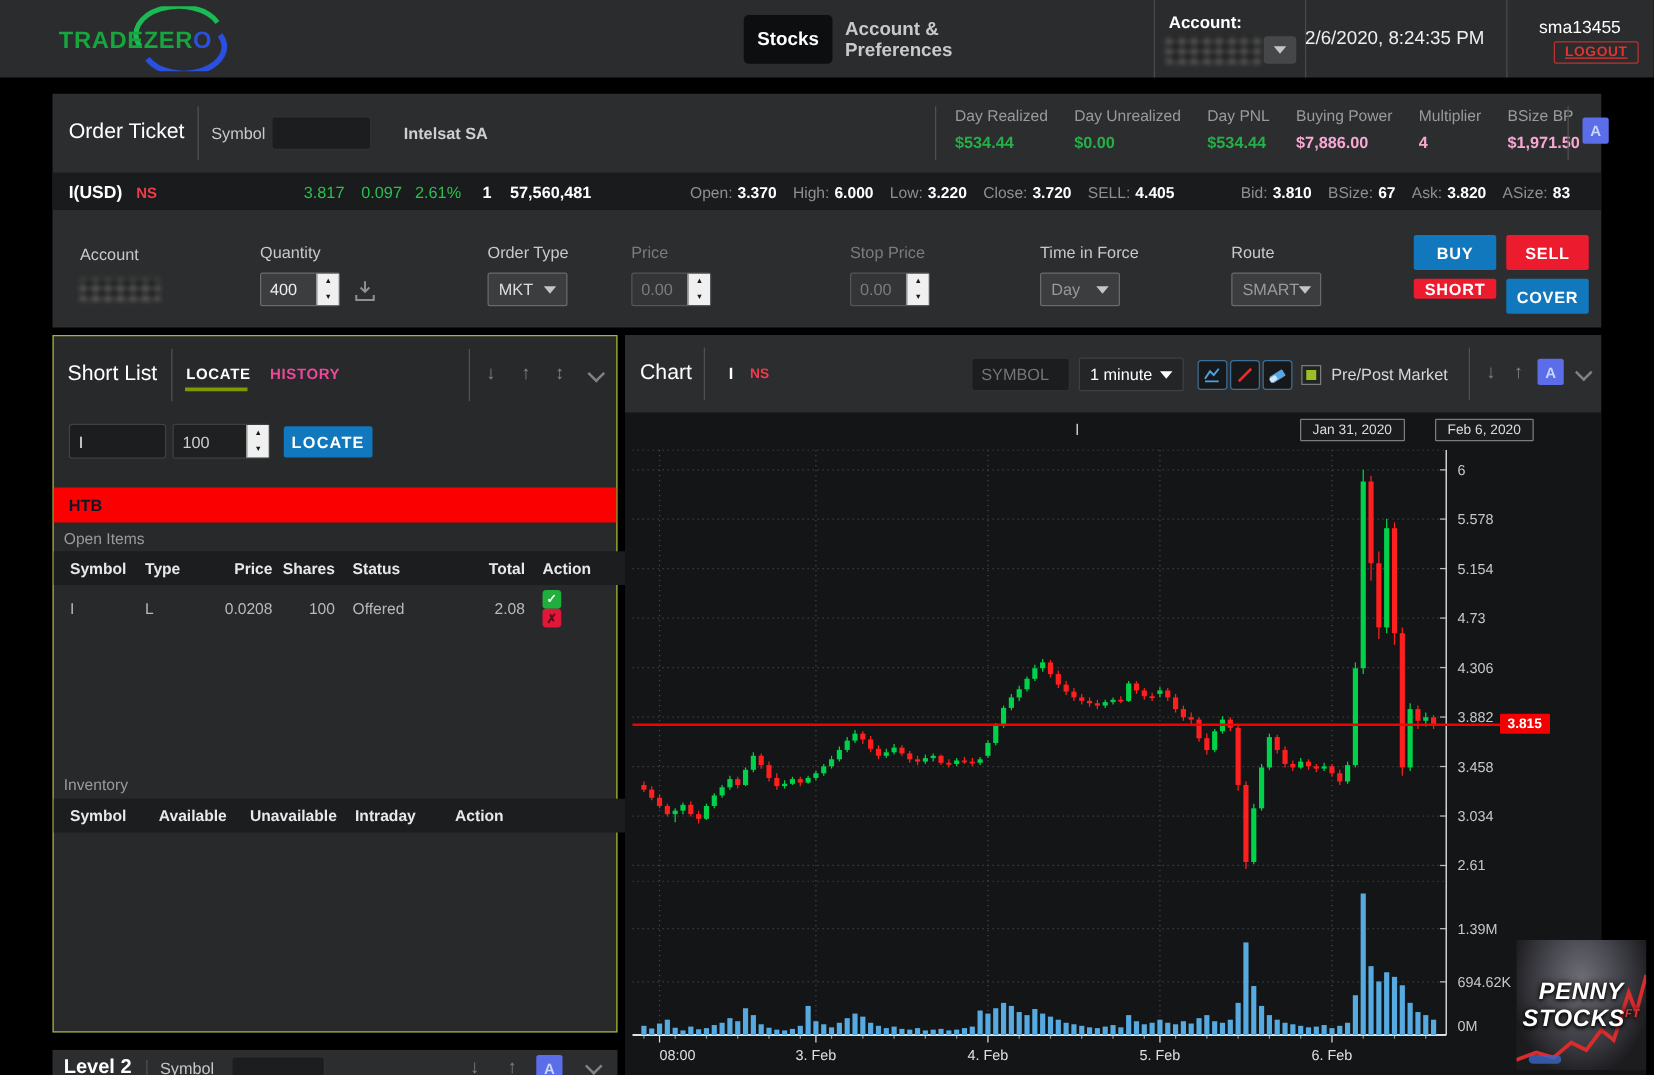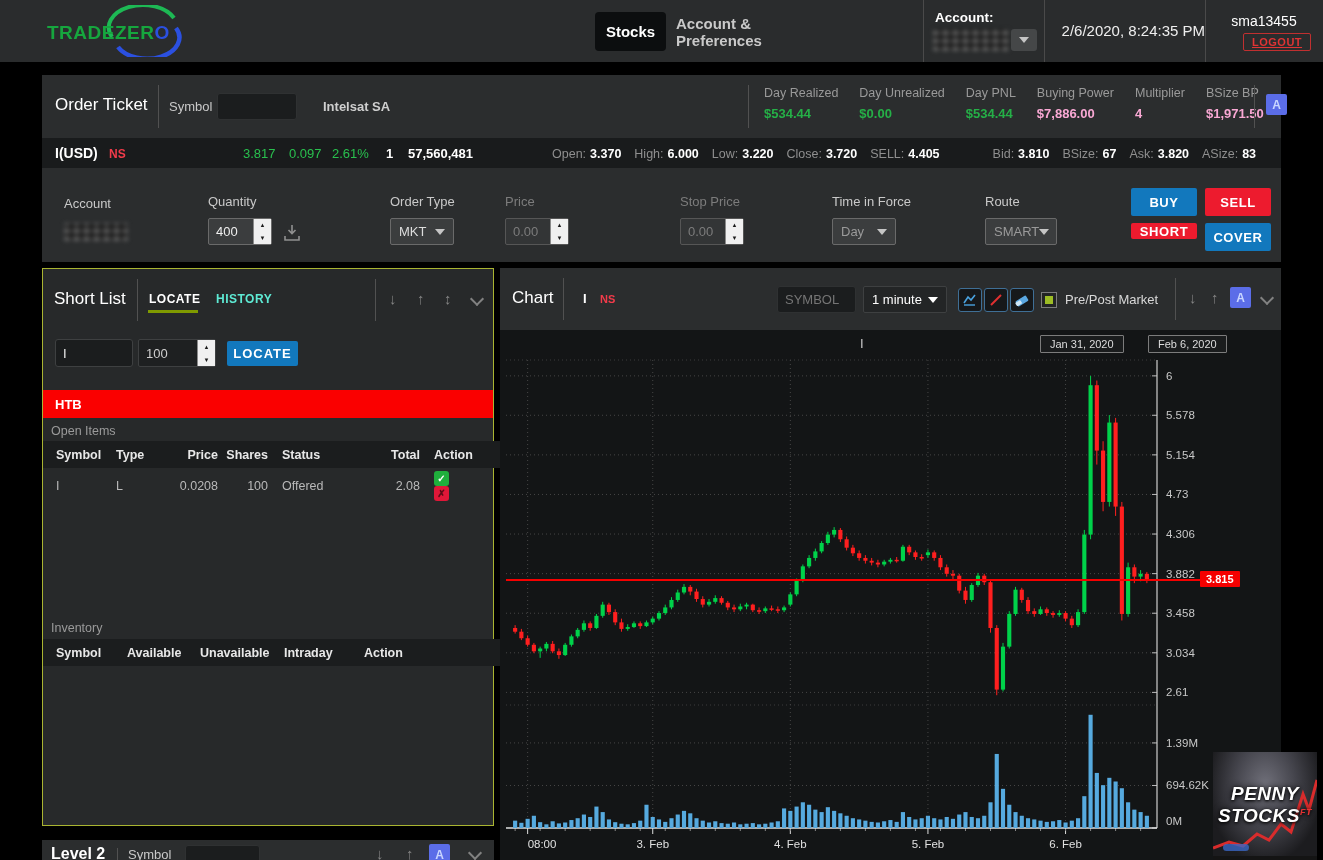--- a/index.html
+++ b/index.html
@@ -56,21 +56,21 @@
   #ticker .wht{color:#fff;font-size:13px;font-weight:bold;}
   .tkpair .l{color:#8f8f8f;font-size:12.5px;margin-right:4px;}
   .tkpair .v{color:#fff;font-weight:bold;font-size:12.5px;}
   
   .ot-stat{text-align:left;}
   .ot-stat .sl{color:#9a9a9a;font-size:12.5px;margin-bottom:6px;white-space:nowrap;}
   .ot-stat .sv{font-size:13px;font-weight:bold;color:#f9a8d4;white-space:nowrap;}
   .ot-stat .sv.green{color:#25b047;}
   
   .tab{font-size:12px;font-weight:bold;letter-spacing:.5px;}
-  #htb-bar{position:absolute;left:0;top:121px;width:450px;height:28px;background:#fa0000;color:#ffffff;
+  #htb-bar{position:absolute;left:0;top:121px;width:450px;height:28px;background:#fa0000;color:#0f172a;
     font-weight:bold;font-size:13px;display:flex;align-items:center;padding-left:12px;box-sizing:border-box;}
   .sec-lbl{color:#9a9a9a;font-size:12.5px;}
   .tbl-head{position:absolute;left:0;width:450px;height:27px;background:#1b1d1e;display:grid;align-items:center;
     font-weight:bold;font-size:12.5px;color:#e8e8e8;}
   .tbl-row{position:absolute;left:0;width:450px;height:26px;display:grid;align-items:center;font-size:12.5px;color:#b9b9b9;}
   .grid7{grid-template-columns:60px 54px 48px 50px 88px 64px 52px;padding-left:13px;}
   .grid5{grid-template-columns:71px 73px 84px 80px 78px;padding-left:13px;}
   .num{text-align:right;}
   .status-pad{padding-left:14px;}
   .act-ic{display:inline-flex;align-items:center;justify-content:center;width:15px;height:15px;border-radius:3px;
@@ -114,21 +114,21 @@
   <div class="toptab" id="stocks-tab">Stocks</div>
   <div class="toptab" id="acct-pref-tab">Account &amp; Preferences</div>
   <div class="vdiv" style="left:923px;top:0;height:62px;"></div>
   <div class="vdiv" style="left:1044px;top:0;height:62px;"></div>
   <div class="vdiv" style="left:1205px;top:0;height:62px;"></div>
   <div class="abs" style="left:935px;top:10px;font-size:13.5px;font-weight:bold;color:#fff;">Account:</div>
   <div class="abs redacted" style="left:933px;top:29px;width:76px;height:22px;"></div>
   <div class="abs flex" style="left:1011px;top:29px;width:26px;height:22px;background:#454748;border-radius:3px;justify-content:center;">
     <span class="caret-down"></span>
   </div>
-  <div class="abs" style="left:1044px;top:22px;width:161px;text-align:right;font-size:15px;color:#eee;">2/6/2020, 8:24:35 PM</div>
+  <div class="abs" style="left:1044px;top:22px;width:161px;text-align:left;font-size:15px;color:#eee;">2/6/2020, 8:24:35 PM</div>
   <div class="abs" style="left:1205px;top:13px;width:118px;text-align:center;font-size:14px;color:#fff;">sma13455</div>
   <div id="logout-btn">LOGOUT</div>
 </div>
 
 <div id="order-ticket">
   <div class="abs panel-title" style="left:13px;top:20px;">Order Ticket</div>
   <div class="vdiv" style="left:116px;top:10px;height:43px;background:#515151;"></div>
   <div class="abs lbl" style="left:127px;top:24px;">Symbol</div>
   <input class="abs txtinput" style="left: 175px; top: 18px; width: 80px; height: 27px; background: rgb(27, 29, 30);">
   <div class="abs" style="left:281px;top:24px;font-size:13px;font-weight:bold;color:#cfcfcf;">Intelsat SA</div>
@@ -239,21 +239,21 @@
   <div class="btn red" style="left:1163px;top:113px;width:66px;height:28px;">SELL</div>
   <div class="btn red" style="left:1089px;top:148px;width:66px;height:16px;">SHORT</div>
   <div class="btn blue" style="left:1163px;top:148px;width:66px;height:28px;">COVER</div>
 </div>
 
 <div id="short-list">
   <div class="abs panel-title" style="left:11px;top:20px;">Short List</div>
   <div class="vdiv" style="left:94px;top:10px;height:42px;background:#515151;"></div>
   <div class="abs tab" style="left:106px;top:23px;color:#fff;">LOCATE</div>
   <div class="abs" style="left:105px;top:41px;width:50px;height:3px;background:#7f9a00;"></div>
-  <div class="abs tab" style="left:173px;top:23px;color:#5eead4;">HISTORY</div>
+  <div class="abs tab" style="left:173px;top:23px;color:#ec4899;">HISTORY</div>
   <div class="vdiv" style="left:332px;top:10px;height:42px;background:#515151;"></div>
   <span class="abs hicon" style="left:346px;top:22px;">↓</span>
   <span class="abs hicon" style="left:374px;top:22px;">↑</span>
   <span class="abs hicon" style="left:401px;top:22px;">↕</span>
   <span class="abs chev" style="left:429px;top:25px;"></span>
 
   <input class="abs txtinput" style="left: 12px; top: 70px; width: 78px; height: 28px; border-color: rgb(62, 64, 65);" value="I">
   <div class="spinbox" style="left:95px;top:70px;width:78px;height:28px;background:#1e2021;border-color:#3e4041;">
     <div class="val" style="color:#cfcfcf;">100</div>
     <div class="spin">

